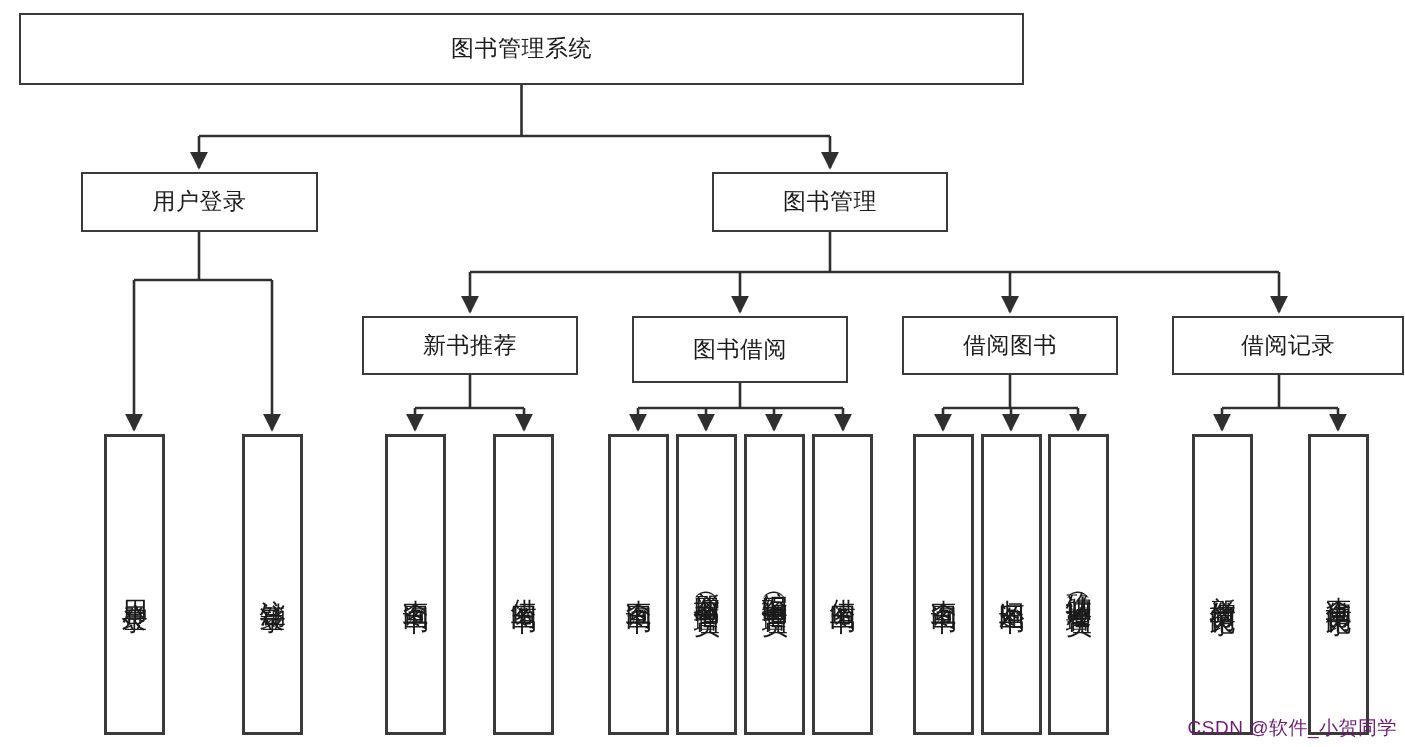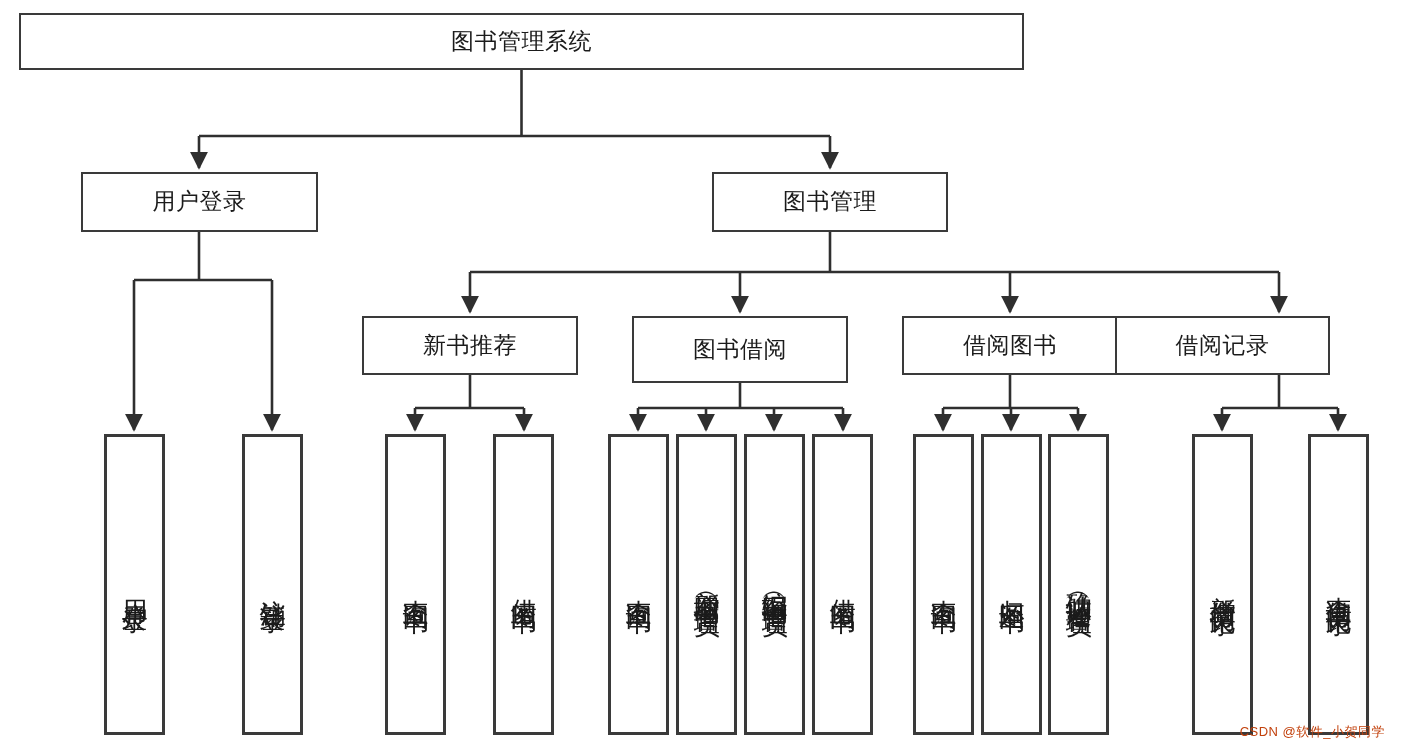--- a/index.html
+++ b/index.html
@@ -57,24 +57,24 @@
   .v-node .lbl {
     writing-mode: vertical-rl;
     text-orientation: upright;
     font-size: 26px;
     line-height: 1.06;
     letter-spacing: 3px;
     text-align: center;
   }
   .watermark {
     position: absolute;
-    right: 20px;
+    right: 8px;
     bottom: 6px;
-    font-size: 13px;
-    color: #c2410c;
+    font-size: 19px;
+    color: #701a75;
     letter-spacing: 0.5px;
     z-index: 5;
     white-space: pre;
     user-select: none;
   }
 </style>
 </head>
 <body>
 
 <div id="canvas">
@@ -122,41 +122,41 @@
       <path d="M 1011 408 L 1011 430" marker-end="url(#arrow)"></path>
       <path d="M 1078 408 L 1078 430" marker-end="url(#arrow)"></path>
 
       <path d="M 1279 375 L 1279 408"></path>
       <path d="M 1222 408 L 1338 408"></path>
       <path d="M 1222 408 L 1222 430" marker-end="url(#arrow)"></path>
       <path d="M 1338 408 L 1338 430" marker-end="url(#arrow)"></path>
     </g>
   </svg>
 
-  <div class="node root h-node" style="left:19px; top:13px; width:1005px; height:57px;">
+  <div class="node root h-node" style="left:19px; top:13px; width:1005px; height:72px;">
     <span class="lbl">图书管理系统</span>
   </div>
 
   <div class="node h-node" style="left:81px; top:172px; width:237px; height:60px;">
     <span class="lbl">用户登录</span>
   </div>
   <div class="node h-node" style="left:712px; top:172px; width:236px; height:60px;">
     <span class="lbl">图书管理</span>
   </div>
 
   <div class="node h-node" style="left:362px; top:316px; width:216px; height:59px;">
     <span class="lbl">新书推荐</span>
   </div>
   <div class="node h-node" style="left:632px; top:316px; width:216px; height:67px;">
     <span class="lbl">图书借阅</span>
   </div>
   <div class="node h-node" style="left:902px; top:316px; width:216px; height:59px;">
     <span class="lbl">借阅图书</span>
   </div>
-  <div class="node h-node" style="left:1115px; top:316px; width:215px; height:59px;">
+  <div class="node h-node" style="left:1172px; top:316px; width:232px; height:59px;">
     <span class="lbl">借阅记录</span>
   </div>
 
   <div class="node v-node" style="left:104px; top:434px; width:61px; height:301px;">
     <span class="lbl">用户登录</span>
   </div>
   <div class="node v-node" style="left:242px; top:434px; width:61px; height:301px;">
     <span class="lbl">注销登录</span>
   </div>
 

